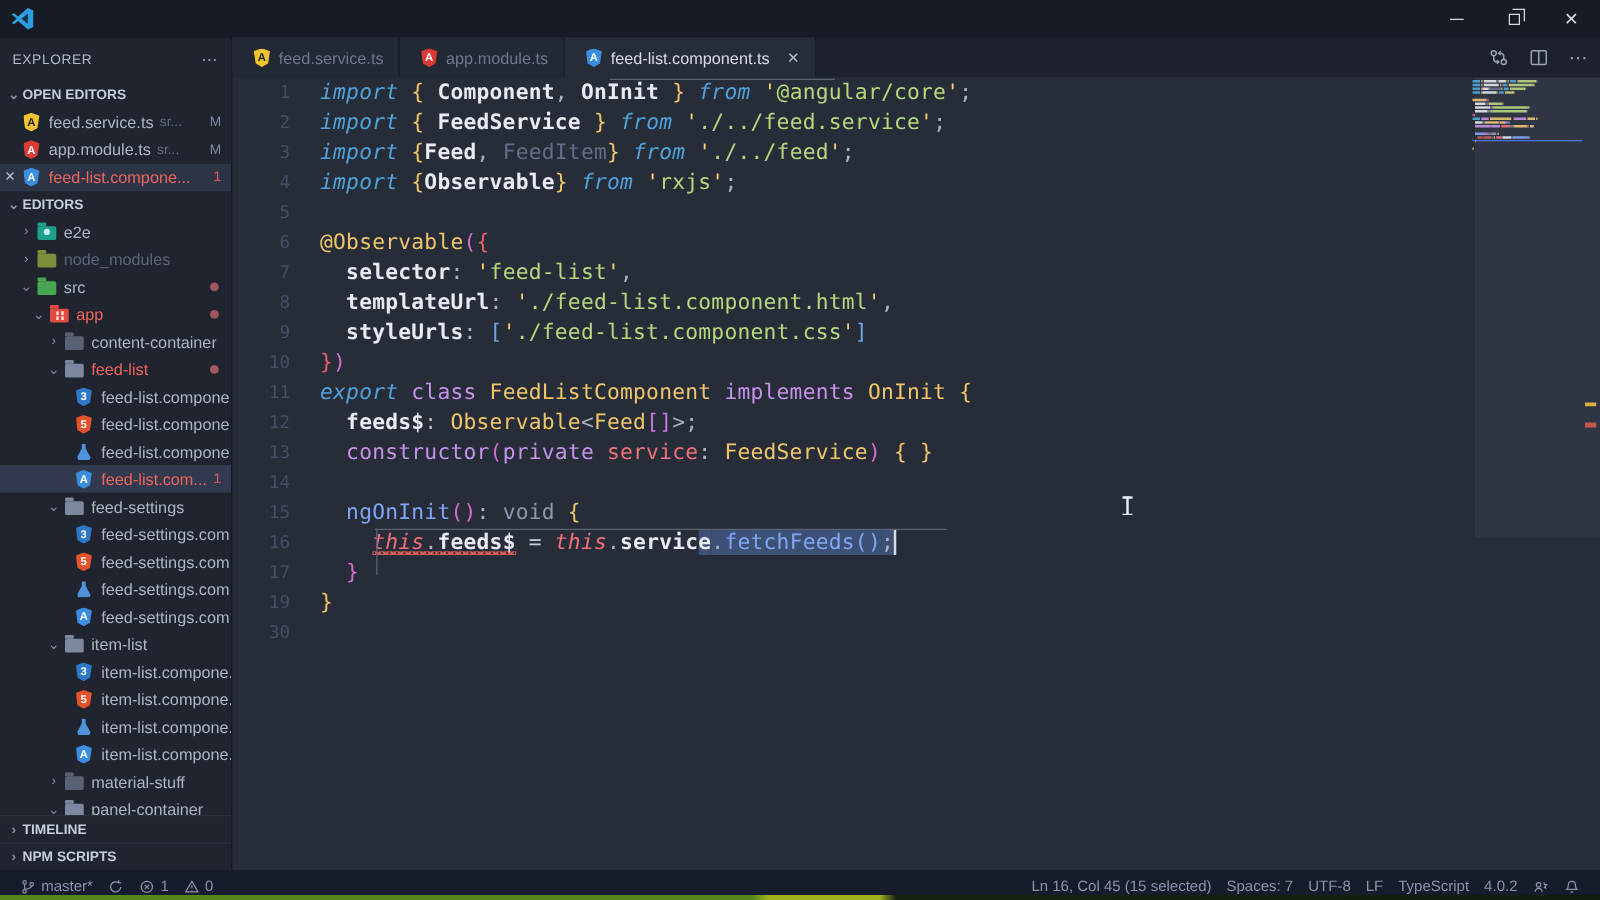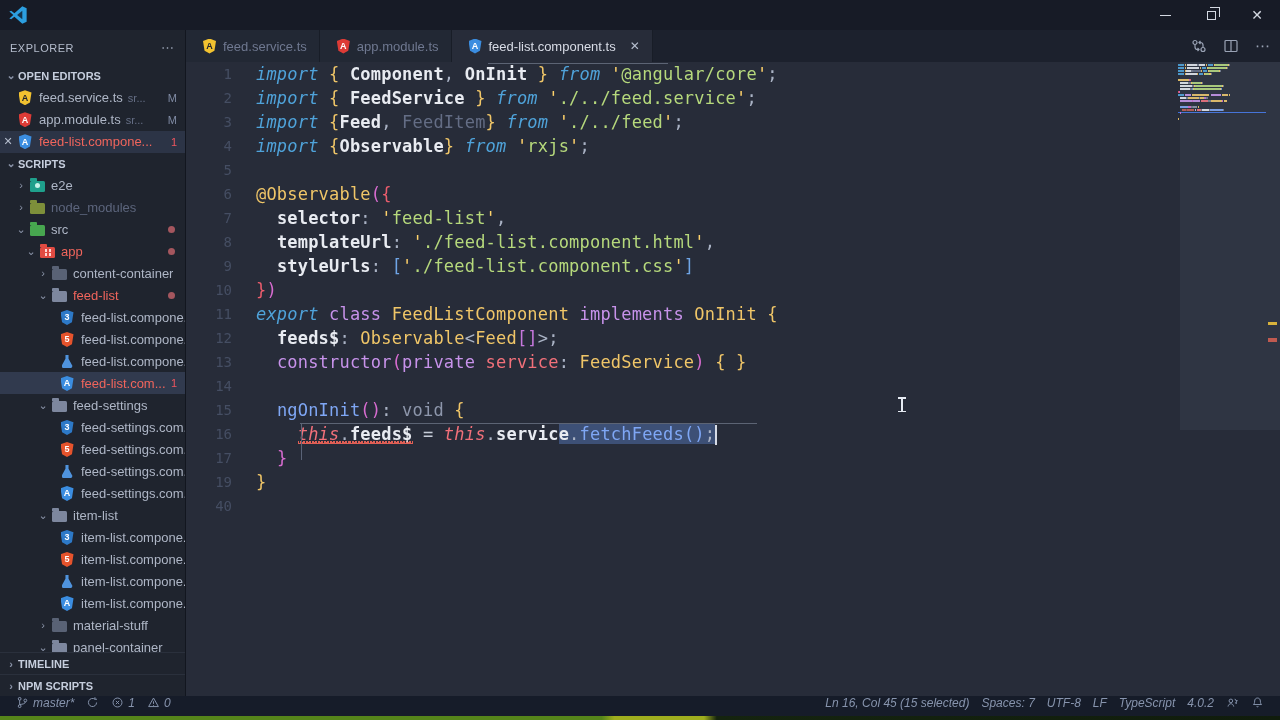--- a/index.html
+++ b/index.html
@@ -99,21 +99,21 @@
   .scroll-slider { position:absolute; top:0; right:0; width:100px; height:368px; background:rgba(190,205,230,.06); }
   .ruler-mark { position:absolute; right:3px; width:9px; }
 
   .ibeam { position:absolute; width:1.5px; height:15px; background:#e6ebf3; box-shadow:0 0 1px #10141c; }
   .ibeam:before,.ibeam:after { content:""; position:absolute; left:-3px; width:8px; height:1.5px; background:#e6ebf3; }
   .ibeam:before { top:0; } .ibeam:after { bottom:0; }
 
   
   .statusbar { height:20px; flex:0 0 20px; background:#161c29; display:flex; align-items:center;
                color:#8794ad; font-size:12px; padding:0 10px; }
-  .sb-item { display:flex; align-items:flex-start; gap:4px; padding:0 6px; height:20px;font-style:italic; }
+  .sb-item { display:flex; align-items:flex-end; gap:4px; padding:0 6px; height:20px; }
   .sb-right { margin-left:auto; display:flex; }
   .statusbar svg { display:block; }
 
   .progress { height:4px; flex:0 0 4px;
               background:linear-gradient(90deg,#55851a 0%,#55851a 47%,#9fae1e 48%,#9fae1e 55%,#15240f 56%,#101c0c 100%); }
 </style>
 </head>
 <body>
 
 <div class="window">
@@ -168,21 +168,21 @@
             <span class="x-close">✕</span>
             <span class="ficon">
               <span class="shield" style="background: rgb(59, 141, 224); color: rgb(255, 255, 255);">A</span>
             </span>
             <span class="label err">feed-list.compone...</span>
             <span class="badge err">1</span>
           </div>
         </div>
       <div class="section-head">
         <span class="chev">⌄</span>
-        <span>SCRIPTS</span>
+        <span>EDITORS</span>
       </div>
       <div class="tree-area" id="tree">
           <div class="row" style="padding-left: 14px;">
             <span class="chev">›</span>
             <span class="ficon">
               <span class="folder" style="background: rgb(31, 160, 140);">
                 <span class="e2edot"></span>
               </span>
             </span>
             <span class="label">e2e</span>
@@ -407,21 +407,21 @@
             <div class="code-row"><span class="ln">9</span><span class="lc"><span class="tok-p" style="color: rgb(170, 179, 197);">  </span><span class="tok-w" style="color: rgb(232, 235, 241);">styleUrls</span><span class="tok-p" style="color: rgb(170, 179, 197);">: </span><span class="tok-bb" style="color: rgb(111, 165, 230);">[</span><span class="tok-q" style="color: rgb(255, 211, 107);">'</span><span class="tok-s" style="color: rgb(182, 217, 124);">./feed-list.component.css</span><span class="tok-q" style="color: rgb(255, 211, 107);">'</span><span class="tok-bb" style="color: rgb(111, 165, 230);">]</span></span></div>
             <div class="code-row"><span class="ln">10</span><span class="lc"><span class="tok-br" style="color: rgb(236, 93, 109);">}</span><span class="tok-bm" style="color: rgb(215, 108, 208);">)</span></span></div>
             <div class="code-row"><span class="ln">11</span><span class="lc"><span class="tok-kb" style="color: rgb(79, 163, 218);">export</span><span class="tok-p" style="color: rgb(170, 179, 197);"> </span><span class="tok-kp" style="color: rgb(199, 146, 234);">class</span><span class="tok-p" style="color: rgb(170, 179, 197);"> </span><span class="tok-ty" style="color: rgb(240, 198, 104);">FeedListComponent</span><span class="tok-p" style="color: rgb(170, 179, 197);"> </span><span class="tok-kp" style="color: rgb(199, 146, 234);">implements</span><span class="tok-p" style="color: rgb(170, 179, 197);"> </span><span class="tok-ty" style="color: rgb(240, 198, 104);">OnInit</span><span class="tok-p" style="color: rgb(170, 179, 197);"> </span><span class="tok-bg" style="color: rgb(240, 198, 104);">{</span></span></div>
             <div class="code-row"><span class="ln">12</span><span class="lc"><span class="tok-p" style="color: rgb(170, 179, 197);">  </span><span class="tok-w" style="color: rgb(232, 235, 241);">feeds$</span><span class="tok-p" style="color: rgb(170, 179, 197);">: </span><span class="tok-ty" style="color: rgb(240, 198, 104);">Observable</span><span class="tok-p" style="color: rgb(170, 179, 197);">&lt;</span><span class="tok-ty" style="color: rgb(240, 198, 104);">Feed</span><span class="tok-bp" style="color: rgb(198, 120, 221);">[]</span><span class="tok-p" style="color: rgb(170, 179, 197);">&gt;;</span></span></div>
             <div class="code-row"><span class="ln">13</span><span class="lc"><span class="tok-p" style="color: rgb(170, 179, 197);">  </span><span class="tok-kp" style="color: rgb(199, 146, 234);">constructor</span><span class="tok-bm" style="color: rgb(215, 108, 208);">(</span><span class="tok-kp" style="color: rgb(199, 146, 234);">private</span><span class="tok-p" style="color: rgb(170, 179, 197);"> </span><span class="tok-pr" style="color: rgb(242, 112, 122);">service</span><span class="tok-p" style="color: rgb(170, 179, 197);">: </span><span class="tok-ty" style="color: rgb(240, 198, 104);">FeedService</span><span class="tok-bm" style="color: rgb(215, 108, 208);">)</span><span class="tok-p" style="color: rgb(170, 179, 197);"> </span><span class="tok-bg" style="color: rgb(240, 198, 104);">{ }</span></span></div>
             <div class="code-row"><span class="ln">14</span><span class="lc"></span></div>
             <div class="code-row"><span class="ln">15</span><span class="lc"><span class="tok-p" style="color: rgb(170, 179, 197);">  </span><span class="tok-fn" style="color: rgb(127, 167, 245);">ngOnInit</span><span class="tok-bm" style="color: rgb(215, 108, 208);">()</span><span class="tok-p" style="color: rgb(170, 179, 197);">: </span><span class="tok-vd" style="color: rgb(141, 150, 171);">void</span><span class="tok-p" style="color: rgb(170, 179, 197);"> </span><span class="tok-bg" style="color: rgb(240, 198, 104);">{</span></span></div>
             <div class="code-row"><span class="ln">16</span><span class="lc"><span class="tok-p" style="color: rgb(170, 179, 197);">    </span><span class="tok-th sq" style="color: rgb(242, 112, 122);">this</span><span class="tok-p sq" style="color: rgb(170, 179, 197);">.</span><span class="tok-w sq" style="color: rgb(232, 235, 241);">feeds$</span><span class="tok-p" style="color: rgb(170, 179, 197);"> </span><span class="tok-op" style="color: rgb(199, 205, 217);">=</span><span class="tok-p" style="color: rgb(170, 179, 197);"> </span><span class="tok-th" style="color: rgb(242, 112, 122);">this</span><span class="tok-p" style="color: rgb(170, 179, 197);">.</span><span class="tok-w" style="color: rgb(232, 235, 241);">servic</span><span class="tok-w sel" style="color: rgb(232, 235, 241);">e</span><span class="tok-p sel" style="color: rgb(170, 179, 197);">.</span><span class="tok-fn sel" style="color: rgb(127, 167, 245);">fetchFeeds</span><span class="tok-fn sel" style="color: rgb(127, 167, 245);">()</span><span class="tok-p sel" style="color: rgb(170, 179, 197);">;</span><span class="cursor-bar"></span></span></div>
             <div class="code-row"><span class="ln">17</span><span class="lc"><span class="tok-p" style="color: rgb(170, 179, 197);">  </span><span class="tok-bm" style="color: rgb(215, 108, 208);">}</span></span></div>
             <div class="code-row"><span class="ln">19</span><span class="lc"><span class="tok-bg" style="color: rgb(240, 198, 104);">}</span></span></div>
-            <div class="code-row"><span class="ln">40</span><span class="lc"></span></div>
+            <div class="code-row"><span class="ln">30</span><span class="lc"></span></div>
           </div>
         <div class="artifact" style="left:302px;top:1px;width:180px;"></div>
         <div class="artifact" style="left:114px;top:361px;width:457px;"></div>
         <div class="active-guide" style="left:115px;top:362px;height:36px;"></div>
         <div class="minimap" id="minimap">
             <div class="mm-row">
               <span class="mm-tok" style="width: 6.3px; background: rgb(79, 163, 218); opacity: 0.9;"></span>
               <span class="mm-tok" style="width: 1.05px; background: transparent; opacity: 0.55;"></span>
               <span class="mm-tok" style="width: 1.05px; background: rgb(240, 198, 104); opacity: 0.9;"></span>
               <span class="mm-tok" style="width: 1.05px; background: transparent; opacity: 0.55;"></span>

